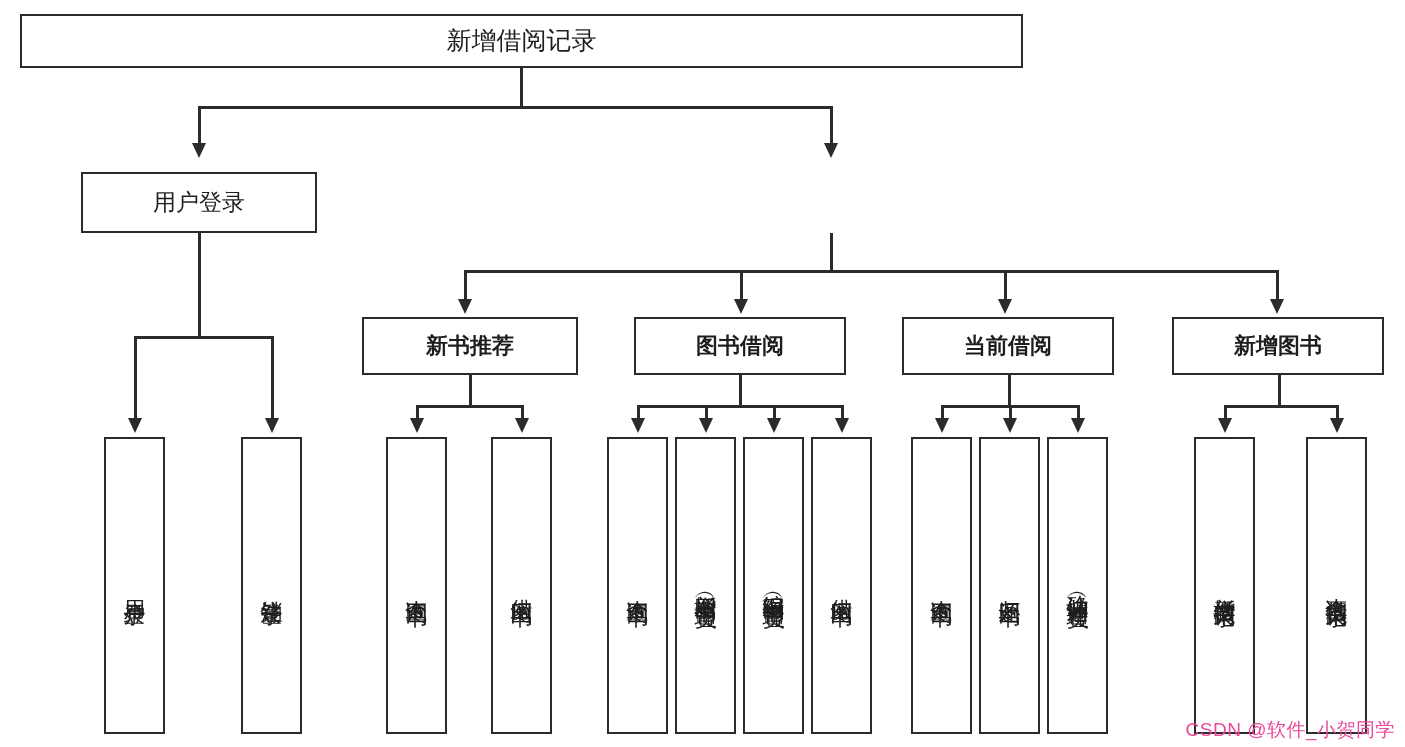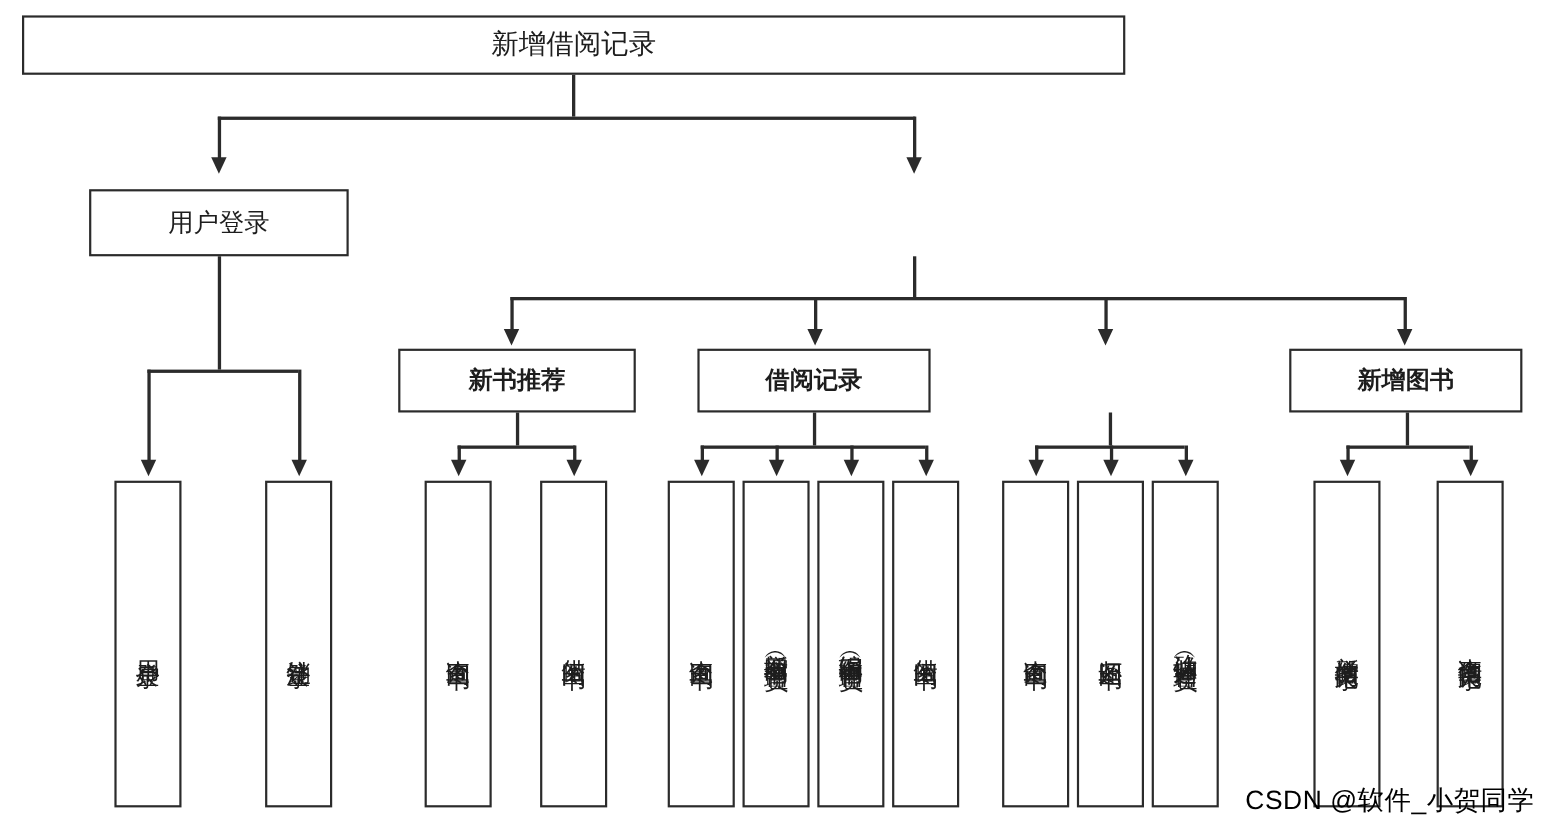--- a/index.html
+++ b/index.html
@@ -57,22 +57,22 @@
     width:0;height:0;
     border-left:7px solid transparent;
     border-right:7px solid transparent;
     border-top:15px solid #2b2b2b;
   }
   
   #watermark{
     position:absolute;
     right:10px;
     bottom:4px;
-    font-size:24px;
-    color:#000000;
+    font-size:19px;
+    color:#ec4899;
     letter-spacing:.5px;
     white-space:nowrap;
     user-select:none;
   }
 </style>
 </head>
 <body>
 
 <div id="canvas">
 
@@ -110,21 +110,24 @@
   <div class="arrow" style="left:734px;top:299px;"></div>
   <div class="vline" style="left:1004px;top:270px;height:33px;"></div>
   <div class="arrow" style="left:998px;top:299px;"></div>
   <div class="vline" style="left:1276px;top:270px;height:33px;"></div>
   <div class="arrow" style="left:1270px;top:299px;"></div>
 
   <div class="node lvl3" style="left:362px;top:317px;width:216px;height:58px;">
     <span class="txt">新书推荐</span>
   </div>
   <div class="node lvl3" style="left:634px;top:317px;width:212px;height:58px;">
-    <span class="txt">借阅记录</span>
+    <span class="txt">图书借阅</span>
+  </div>
+  <div class="node lvl3" style="left:902px;top:317px;width:212px;height:58px;">
+    <span class="txt">当前借阅</span>
   </div>
   <div class="node lvl3" style="left:1172px;top:317px;width:212px;height:58px;">
     <span class="txt">新增图书</span>
   </div>
 
   <div class="vline" style="left:469px;top:375px;height:30px;"></div>
   <div class="hline" style="left:416px;top:405px;width:107px;"></div>
   <div class="vline" style="left:416px;top:405px;height:17px;"></div>
   <div class="arrow" style="left:410px;top:418px;"></div>
   <div class="vline" style="left:521px;top:405px;height:17px;"></div>

